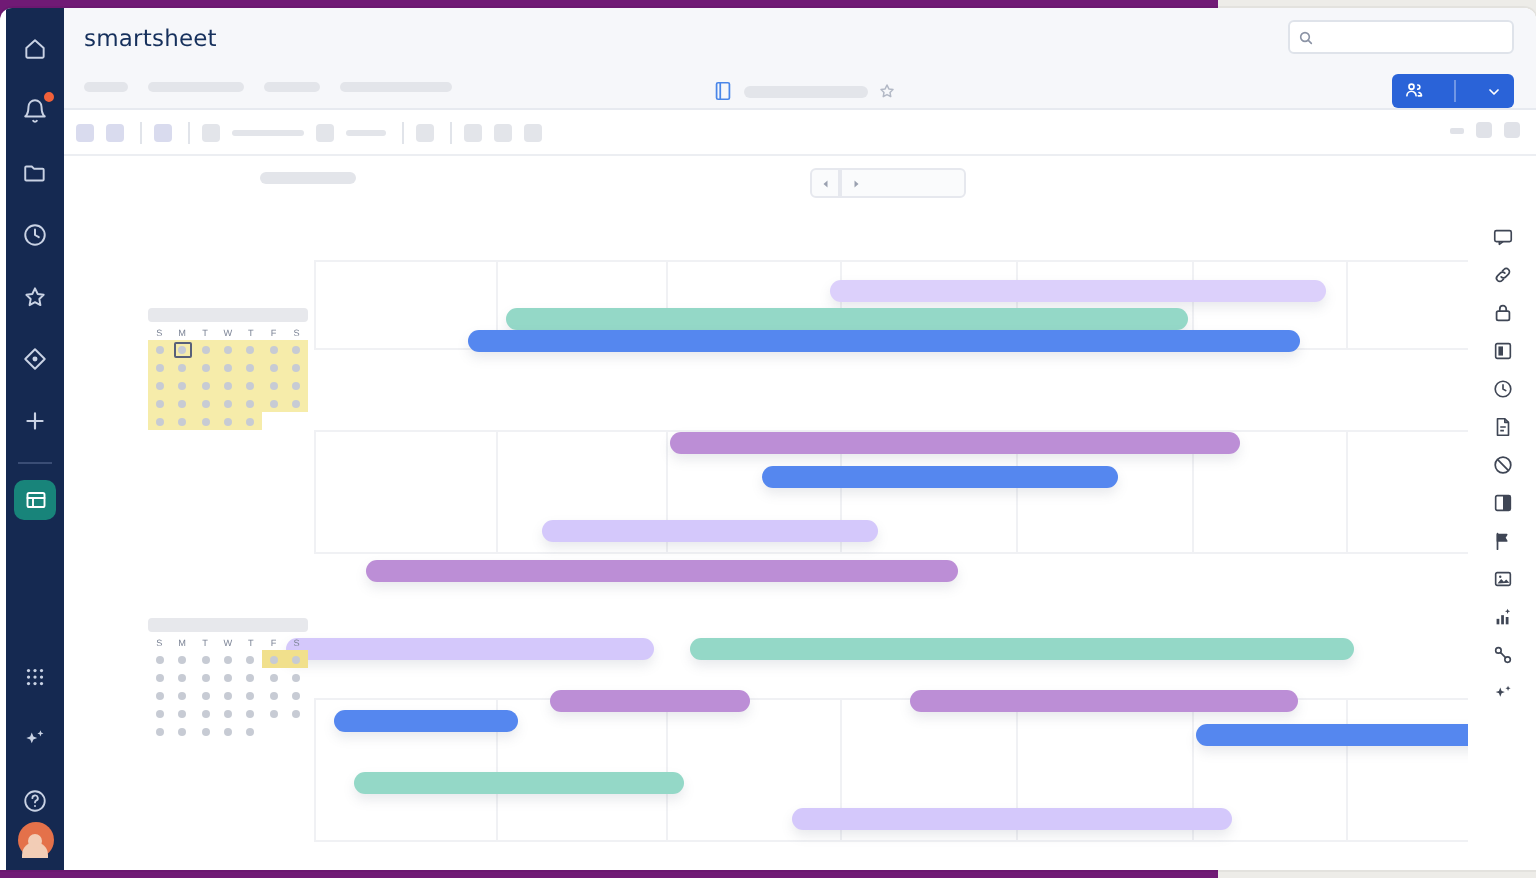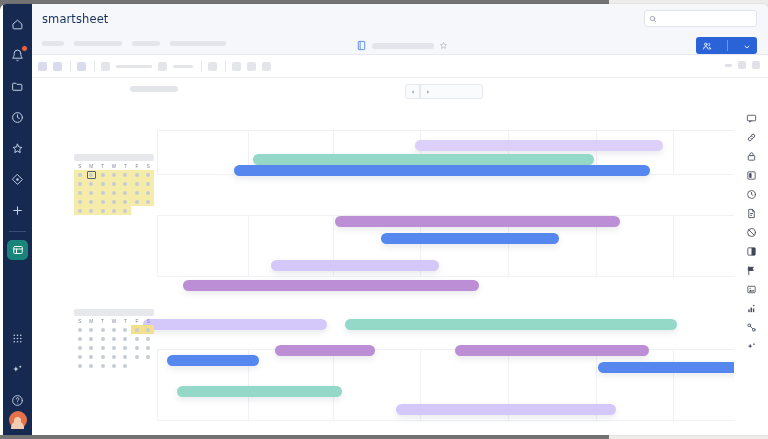--- a/index.html
+++ b/index.html
@@ -5,21 +5,21 @@
   * { box-sizing: border-box; margin: 0; padding: 0; }
   html, body {
     width: 768px; height: 439px;
     background: #edece8;
     font-family: "Liberation Sans", sans-serif;
     overflow: hidden;
   }
   #app {
     position: absolute; left: 0; top: 0;
     width: 609px; height: 439px;
-    background: #737373;
+    background: #701a75;
   }
 
   
   .window {
     position: absolute;
     left: 0; top: 4px;
     width: 768px; height: 431px;
     background: #ffffff;
     border-radius: 6px 6px 0 0;
     overflow: hidden;

